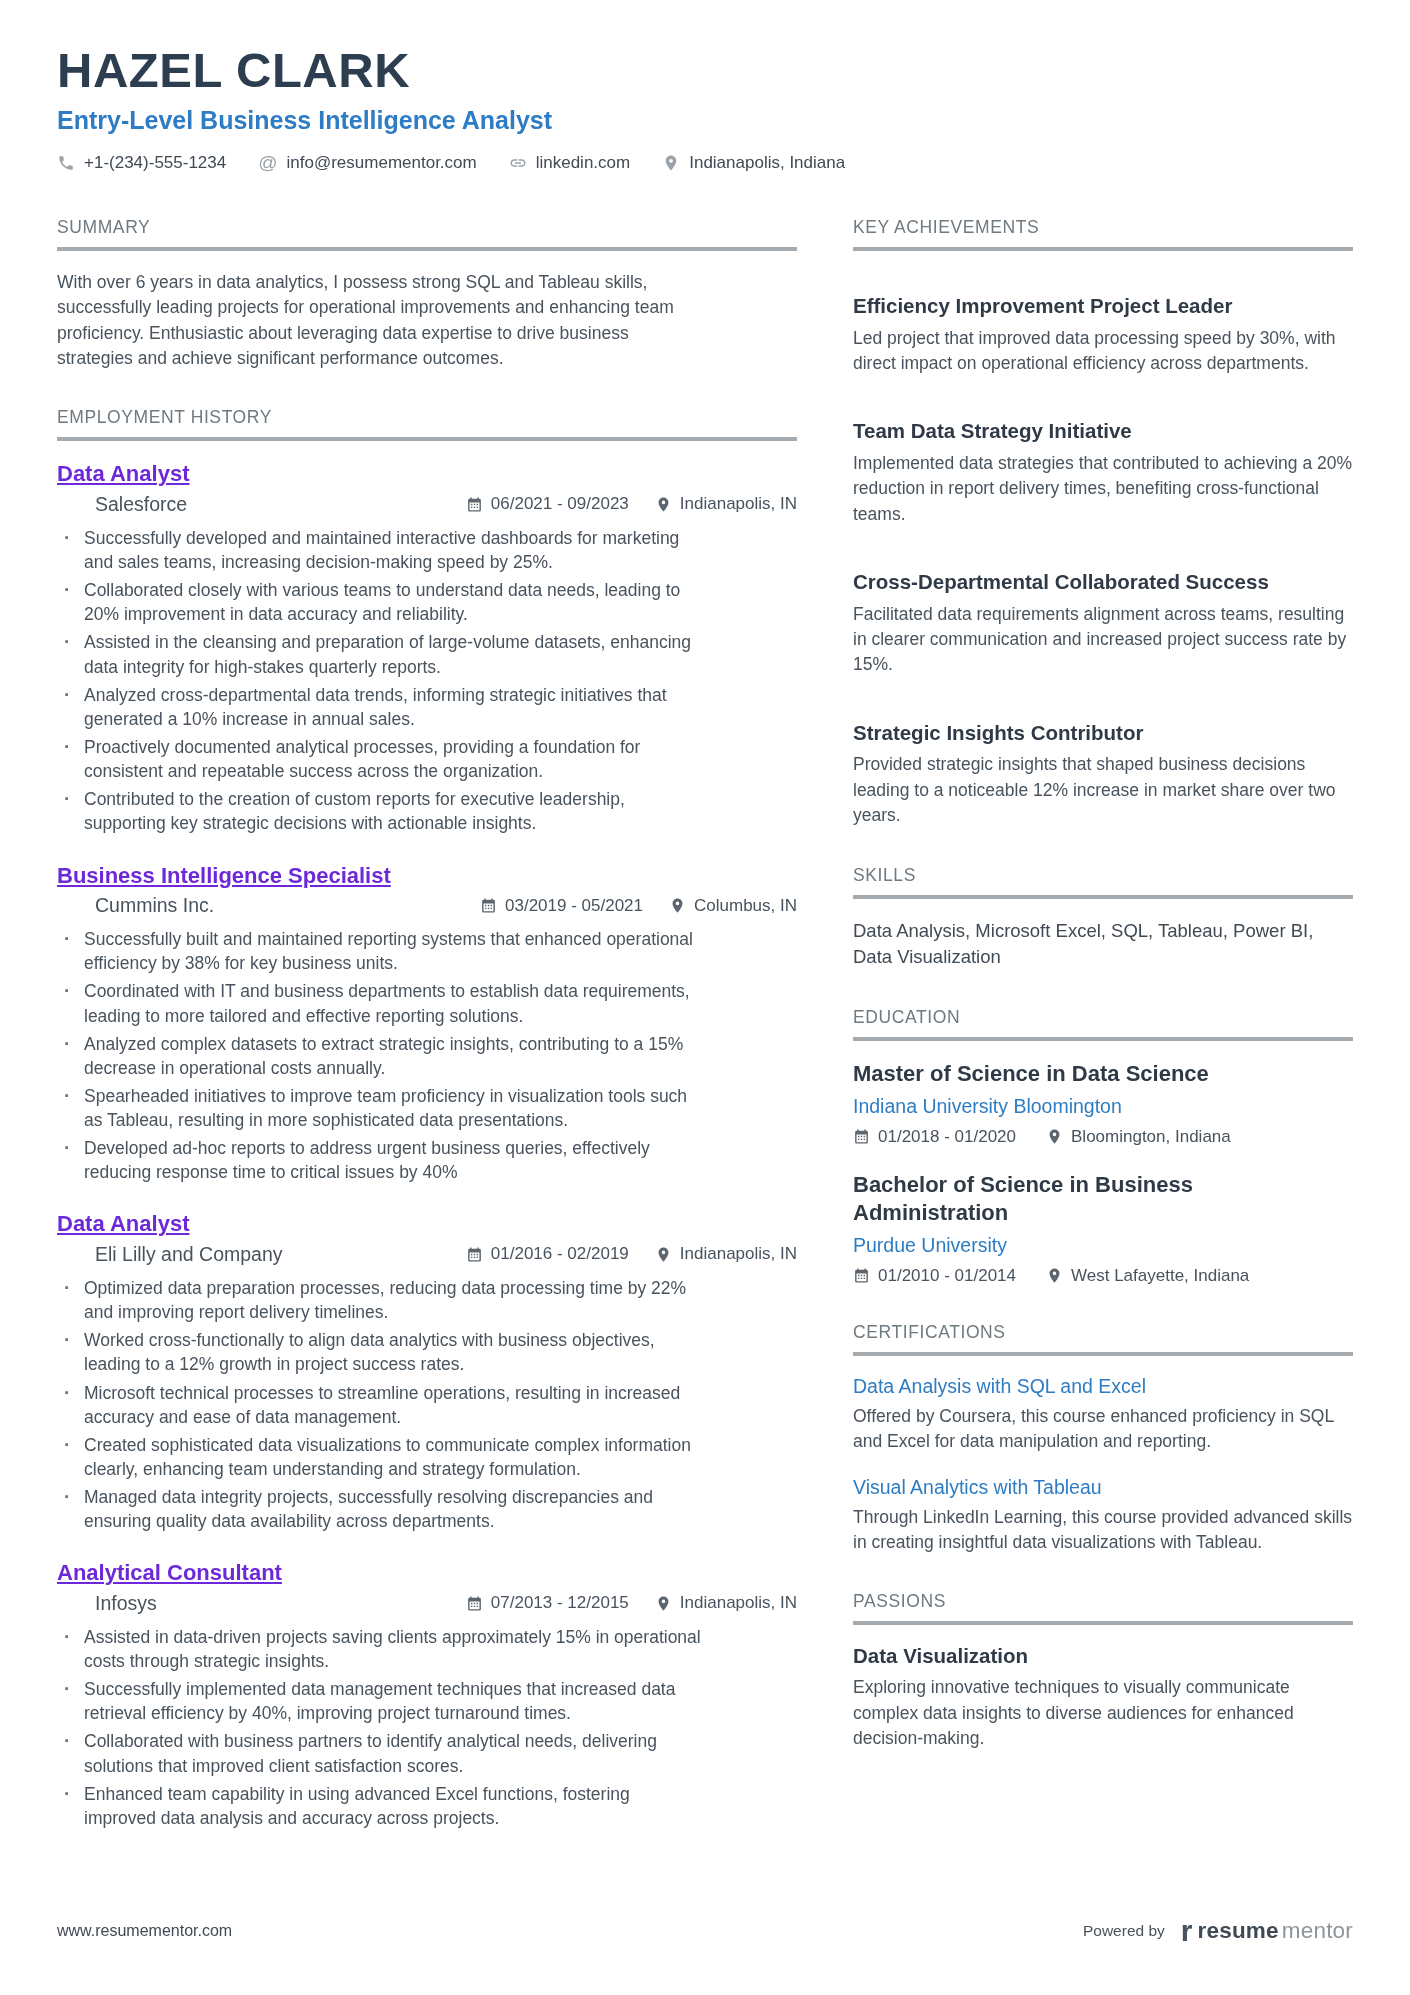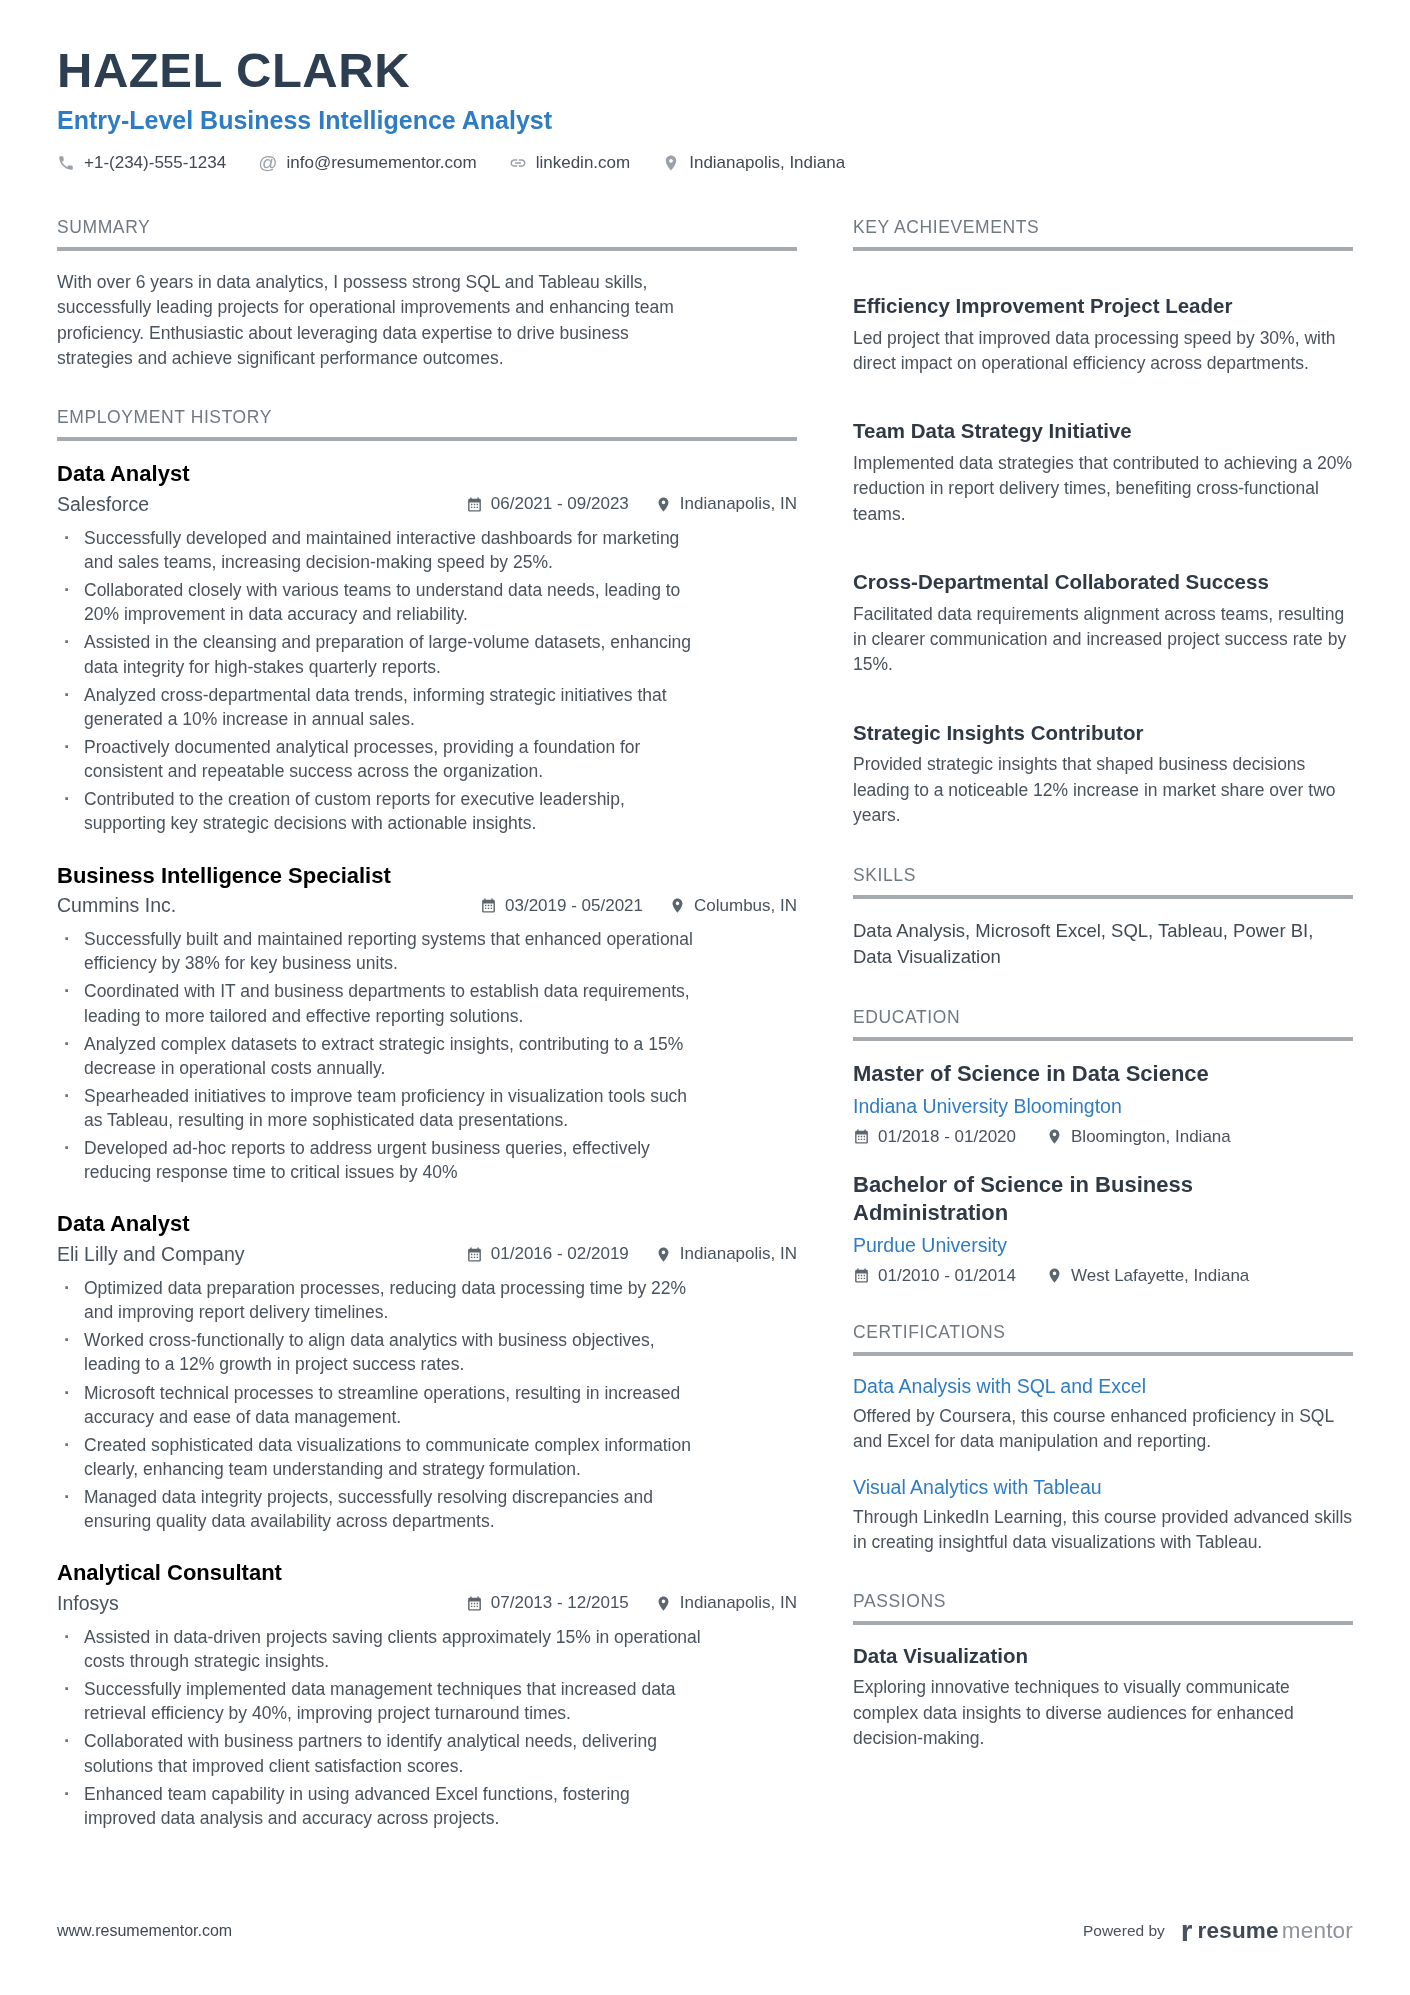--- a/index.html
+++ b/index.html
@@ -40,22 +40,22 @@
     font-size:17.5px; color:#6f7980; letter-spacing:0.6px;
     padding-bottom:9px; border-bottom:4px solid #a6abb0;
     margin-bottom:19px; font-weight:400;
   }
 
   .body-text { font-size:17.5px; line-height:1.45; color:#49535d; }
   .summary-text { max-width:632px; }
 
   
   .job { margin-bottom:26px; }
-  .job-title { font-size:22px; font-weight:600; color:#000000; line-height:1.25; }
-  .job-meta { display:flex; justify-content:space-between; align-items:center; margin-top:5px; }
+  .job-title { font-size:22px; font-weight:600; color:#6d28d9; line-height:1.25;text-decoration:underline; }
+  .job-meta { display:flex; justify-content:space-between; align-items:center; margin-top:5px;margin-left:38px; }
   .company { font-size:19.5px; color:#2e7cc4; }
   .meta-right { display:flex; align-items:center; gap:26px; font-size:17px; color:#49535d; }
   .meta-item { display:flex; align-items:center; gap:8px; }
   .micon { width:17px; height:17px; fill:#5d666e; flex:0 0 auto; }
   .bullets { list-style:none; margin:10px 0 0 0; padding:0; max-width:648px; }
   .bullets li {
     position:relative; padding-left:27px; margin-bottom:4px;
     font-size:17.5px; line-height:1.38; color:#49535d;
   }
   .bullets li::before {

